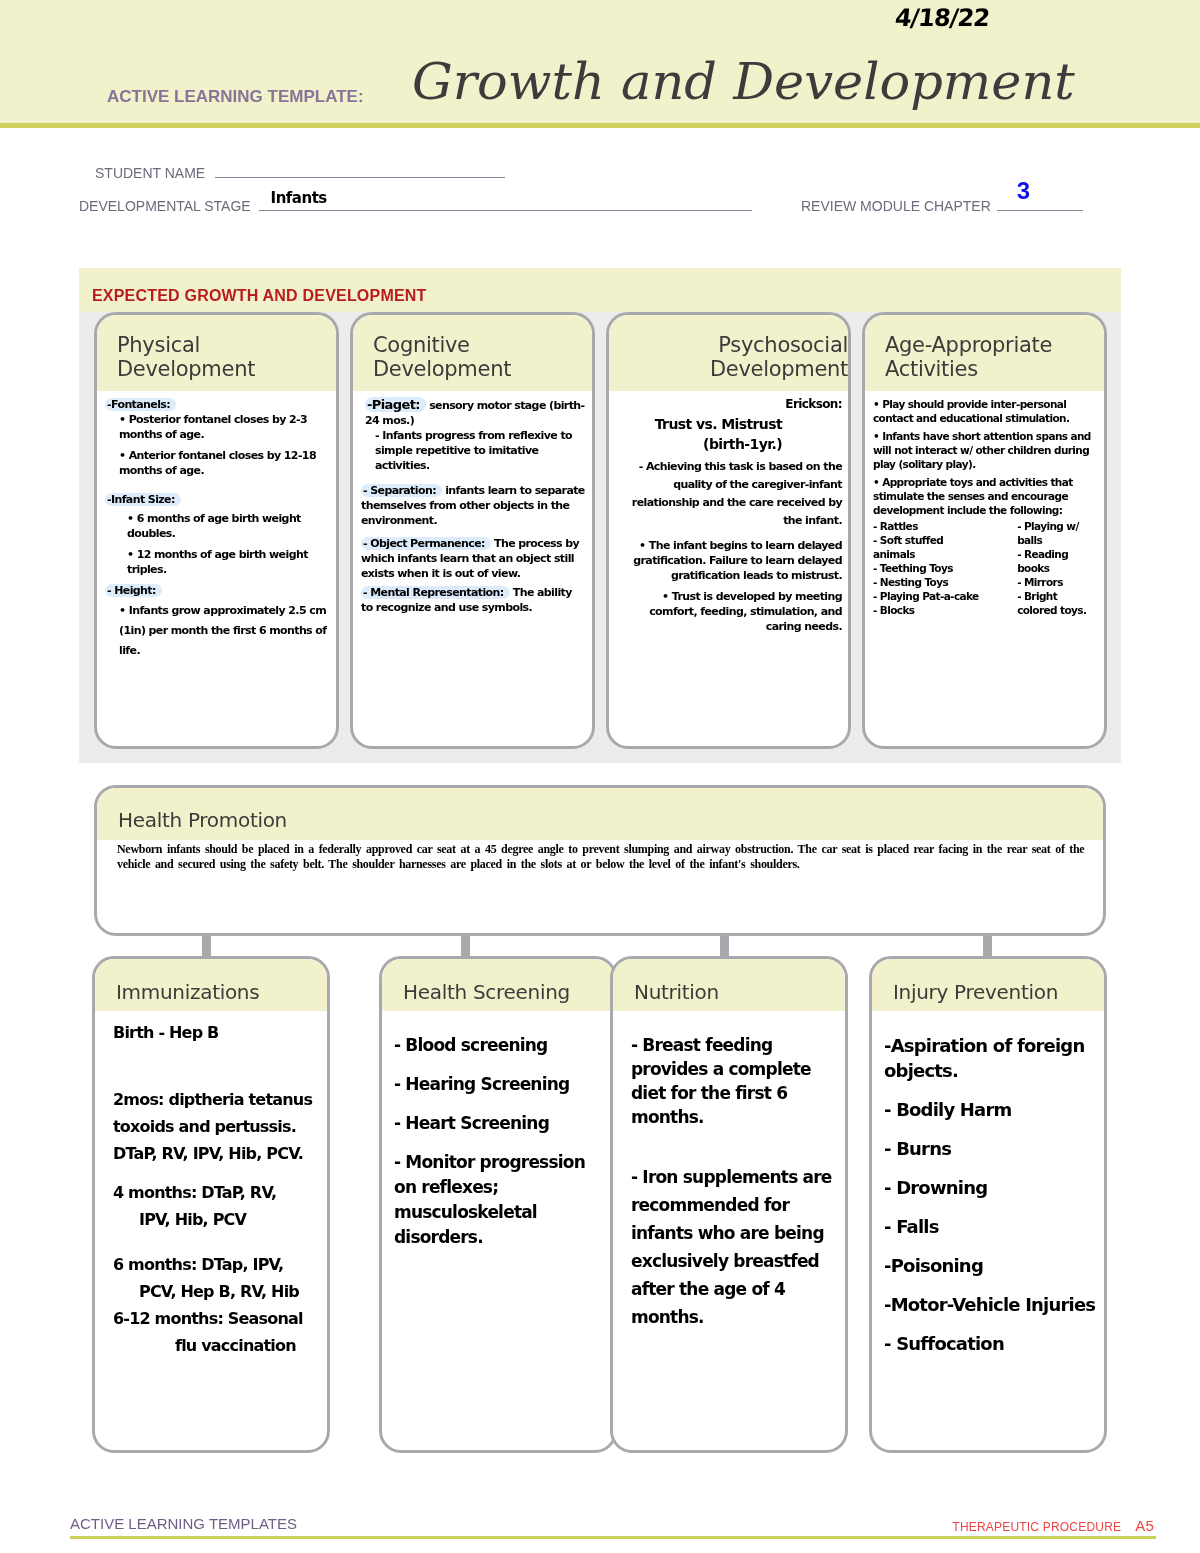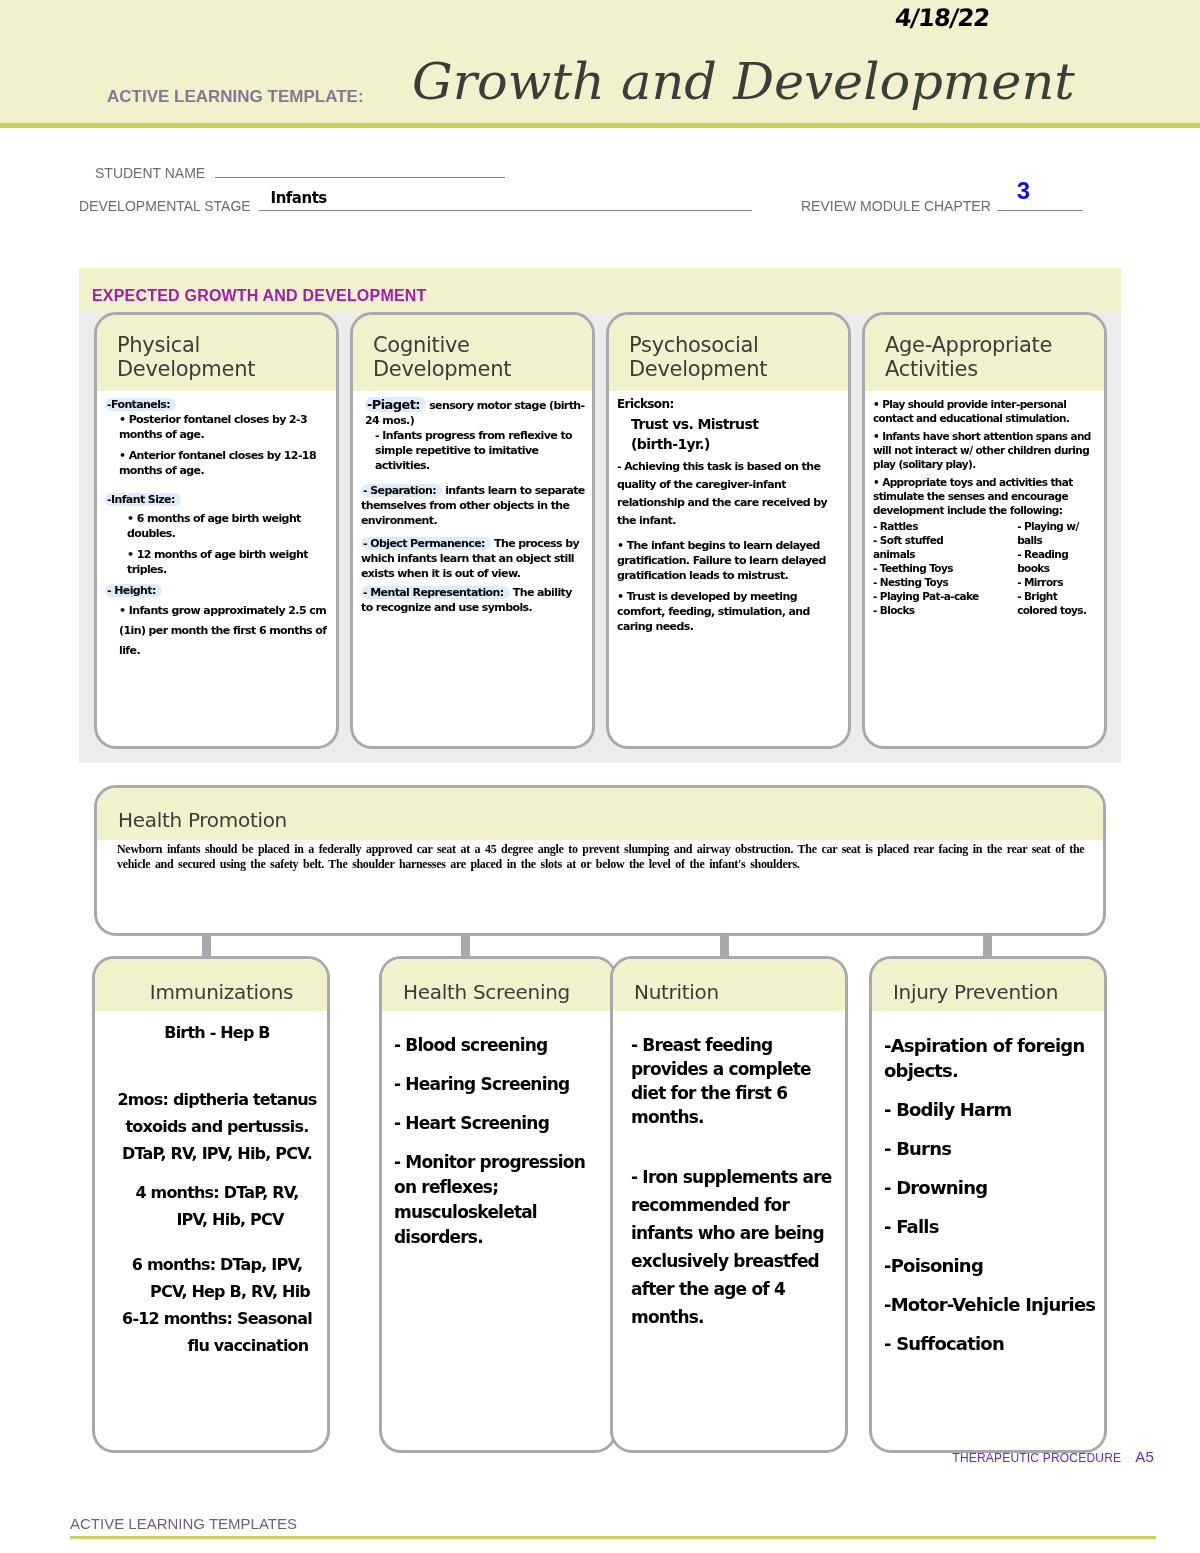--- a/index.html
+++ b/index.html
@@ -13,21 +13,21 @@
   .template-title { position: absolute; left: 412px; top: 52px; font-family: "DejaVu Serif", serif; font-style: italic; font-size: 51px; color: #3c3c3c; letter-spacing: 0px; }
 
   .field-row { position: absolute; font-size: 14px; color: #6b6b7c; font-family: "Liberation Sans", sans-serif; white-space: nowrap; }
   .field-row .line { display: inline-block; border-bottom: 1px solid #8a7e98; height: 12px; vertical-align: baseline; position: relative; }
   .hand { font-family: "DejaVu Sans", sans-serif; font-weight: bold; color: #000; }
   .stage-value { position: absolute; left: 12px; top: -10px; font-size: 15px; letter-spacing: -0.5px; }
   .chapter-value { position: absolute; left: 20px; top: -22px; font-size: 24px; color: #1010e8; font-weight: bold; }
 
   .egd-section { position: absolute; left: 79px; top: 268px; width: 1042px; height: 495px; background: #ececec; }
   .egd-band { position: absolute; left: 0; top: 0; width: 1042px; height: 44px; background: #f1f2cc; }
-  .egd-title { position: absolute; left: 13px; top: 19px; font-weight: bold; font-size: 16px; color: #a21caf; letter-spacing: 0.2px; }
+  .egd-title { position: absolute; left: 13px; top: 19px; font-weight: bold; font-size: 16px; color: #b91c1c; letter-spacing: 0.2px; }
 
   .card { position: absolute; background: #ffffff; border: 3px solid #a9a9ad; border-radius: 22px; overflow: hidden; }
   .card-head { background: #f1f2cc; padding: 18px 0 0 20px; color: #3b3b3b; font-size: 21px; line-height: 24px; font-family: "DejaVu Sans", sans-serif; font-weight: normal; letter-spacing: -0.3px; }
   .card-body { padding: 6px 6px 0 8px; }
   .note { font-family: "DejaVu Sans", sans-serif; font-weight: bold; color: #000; font-size: 11px; line-height: 15px; letter-spacing: -0.6px; }
   .note p { margin: 0 0 6px 0; }
   .note .hl { background: #dcecfb; border-radius: 8px; padding: 0 6px 0 2px; }
   .note .ind { padding-left: 14px; }
   .note .ind2 { padding-left: 22px; }
 
@@ -38,21 +38,21 @@
   .connector { position: absolute; top: 936px; width: 9px; height: 22px; background: #a9a9ad; }
 
   .bcard { position: absolute; top: 956px; height: 497px; background: #fff; border: 3px solid #a9a9ad; border-radius: 22px; overflow: hidden; }
   .bcard-head { background: #f1f2cc; height: 52px; padding: 21px 0 0 21px; font-family: "DejaVu Sans", sans-serif; font-size: 20px; color: #3b3b3b; letter-spacing: -0.3px; }
   .bnote { font-family: "DejaVu Sans", sans-serif; font-weight: bold; color: #000; font-size: 17px; line-height: 25px; letter-spacing: -0.8px; padding: 8px 6px 0 12px; }
   .bnote p { margin: 0 0 12px 0; }
   .bnote .ind { padding-left: 26px; }
   .bnote .ind3 { padding-left: 62px; }
 
   .footer-left { position: absolute; left: 70px; top: 1515px; font-size: 15px; color: #6f5d85; font-family: "Liberation Sans", sans-serif; letter-spacing: 0px; }
-  .footer-right { position: absolute; right: 46px; top: 1448px; font-size: 12px; color: #6d28d9; font-family: "Liberation Sans", sans-serif; letter-spacing: 0.2px; }
+  .footer-right { position: absolute; right: 46px; top: 1517px; font-size: 12px; color: #ef4444; font-family: "Liberation Sans", sans-serif; letter-spacing: 0.2px; }
   .footer-right .page { font-size: 15px; margin-left: 14px; }
   .footer-rule { position: absolute; left: 70px; top: 1536px; width: 1086px; height: 3px; background: #cdd15c; }
 </style>
 </head>
 <body>
 
 <div class="header-band"></div>
 <div class="header-rule"></div>
 <div class="date-note hand">4/18/22</div>
 <div class="template-label">ACTIVE LEARNING TEMPLATE:</div>
@@ -108,21 +108,21 @@
   </div>
   <div class="card-body note">
     <p style="margin-bottom:0; padding-left:4px"><span class="hl" style="font-size:13px">-Piaget:</span> <span>sensory motor stage (birth-24 mos.)</span></p>
     <p class="ind" style="margin-bottom:10px">- Infants progress from reflexive to simple repetitive to imitative activities.</p>
     <p style="margin-bottom:8px"><span class="hl">- Separation:</span> <span>infants learn to separate themselves from other objects in the environment.</span></p>
     <p style="margin-bottom:4px"><span class="hl">- Object Permanence:</span> <span>The process by which infants learn that an object still exists when it is out of view.</span></p>
     <p><span class="hl">- Mental Representation:</span> <span>The ability to recognize and use symbols.</span></p>
   </div>
 </div>
 
-<div class="card" style="left:606px; top:312px; width:245px; height:437px;">
+<div class="card" style="left:606px; top:312px; width:245px; height:437px;text-align:right;">
   <div class="card-head" style="height:76px;">
     <div>Psychosocial</div>
     <div>Development</div>
   </div>
   <div class="card-body note">
     <p style="margin-bottom:2px; font-size:12px">Erickson:</p>
     <p class="ind" style="font-size:14px; line-height:20px; margin-bottom:4px; font-weight:bold; padding-right:60px">Trust vs. Mistrust (birth-1yr.)</p>
     <p style="line-height:18px; margin-bottom:8px">- Achieving this task is based on the quality of the caregiver-infant relationship and the care received by the infant.</p>
     <p style="margin-bottom:6px">• The infant begins to learn delayed gratification. Failure to learn delayed gratification leads to mistrust.</p>
     <p>• Trust is developed by meeting comfort, feeding, stimulation, and caring needs.</p>
@@ -160,21 +160,21 @@
 <div class="hp-card">
   <div class="hp-head">Health Promotion</div>
   <div class="hp-body">Newborn infants should be placed in a federally approved car seat at a 45 degree angle to prevent slumping and airway obstruction. The car seat is placed rear facing in the rear seat of the vehicle and secured using the safety belt. The shoulder harnesses are placed in the slots at or below the level of the infant's shoulders.</div>
 </div>
 
 <div class="connector" style="left:202px;"></div>
 <div class="connector" style="left:461px;"></div>
 <div class="connector" style="left:720px;"></div>
 <div class="connector" style="left:983px;"></div>
 
-<div class="bcard" style="left:92px; width:238px;text-align:center;">
+<div class="bcard" style="left:92px; width:238px;">
   <div class="bcard-head">Immunizations</div>
   <div class="bnote" style="font-size:16px; line-height:27px; padding-left:18px;">
     <p style="margin-bottom:40px">Birth - Hep B</p>
     <p style="margin-bottom:12px">2mos: diptheria tetanus toxoids and pertussis. DTaP, RV, IPV, Hib, PCV.</p>
     <p style="margin-bottom:0">4 months: DTaP, RV,</p>
     <p class="ind" style="margin-bottom:18px">IPV, Hib, PCV</p>
     <p style="margin-bottom:0">6 months: DTap, IPV,</p>
     <p class="ind" style="margin-bottom:0">PCV, Hep B, RV, Hib</p>
     <p style="margin-bottom:0">6-12 months: Seasonal</p>
     <p class="ind3">flu vaccination</p>

